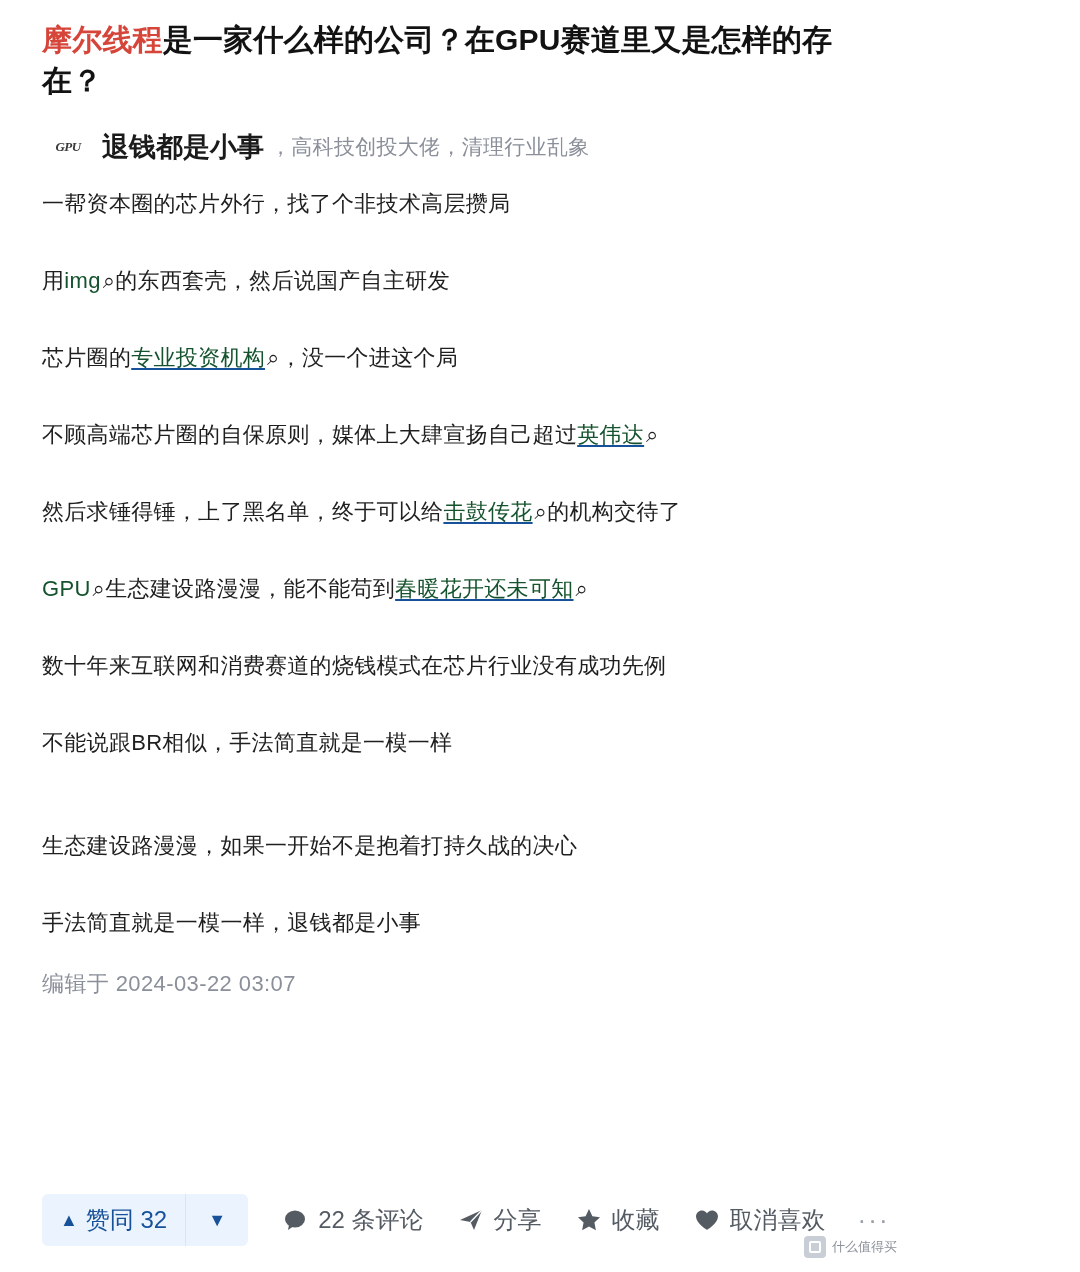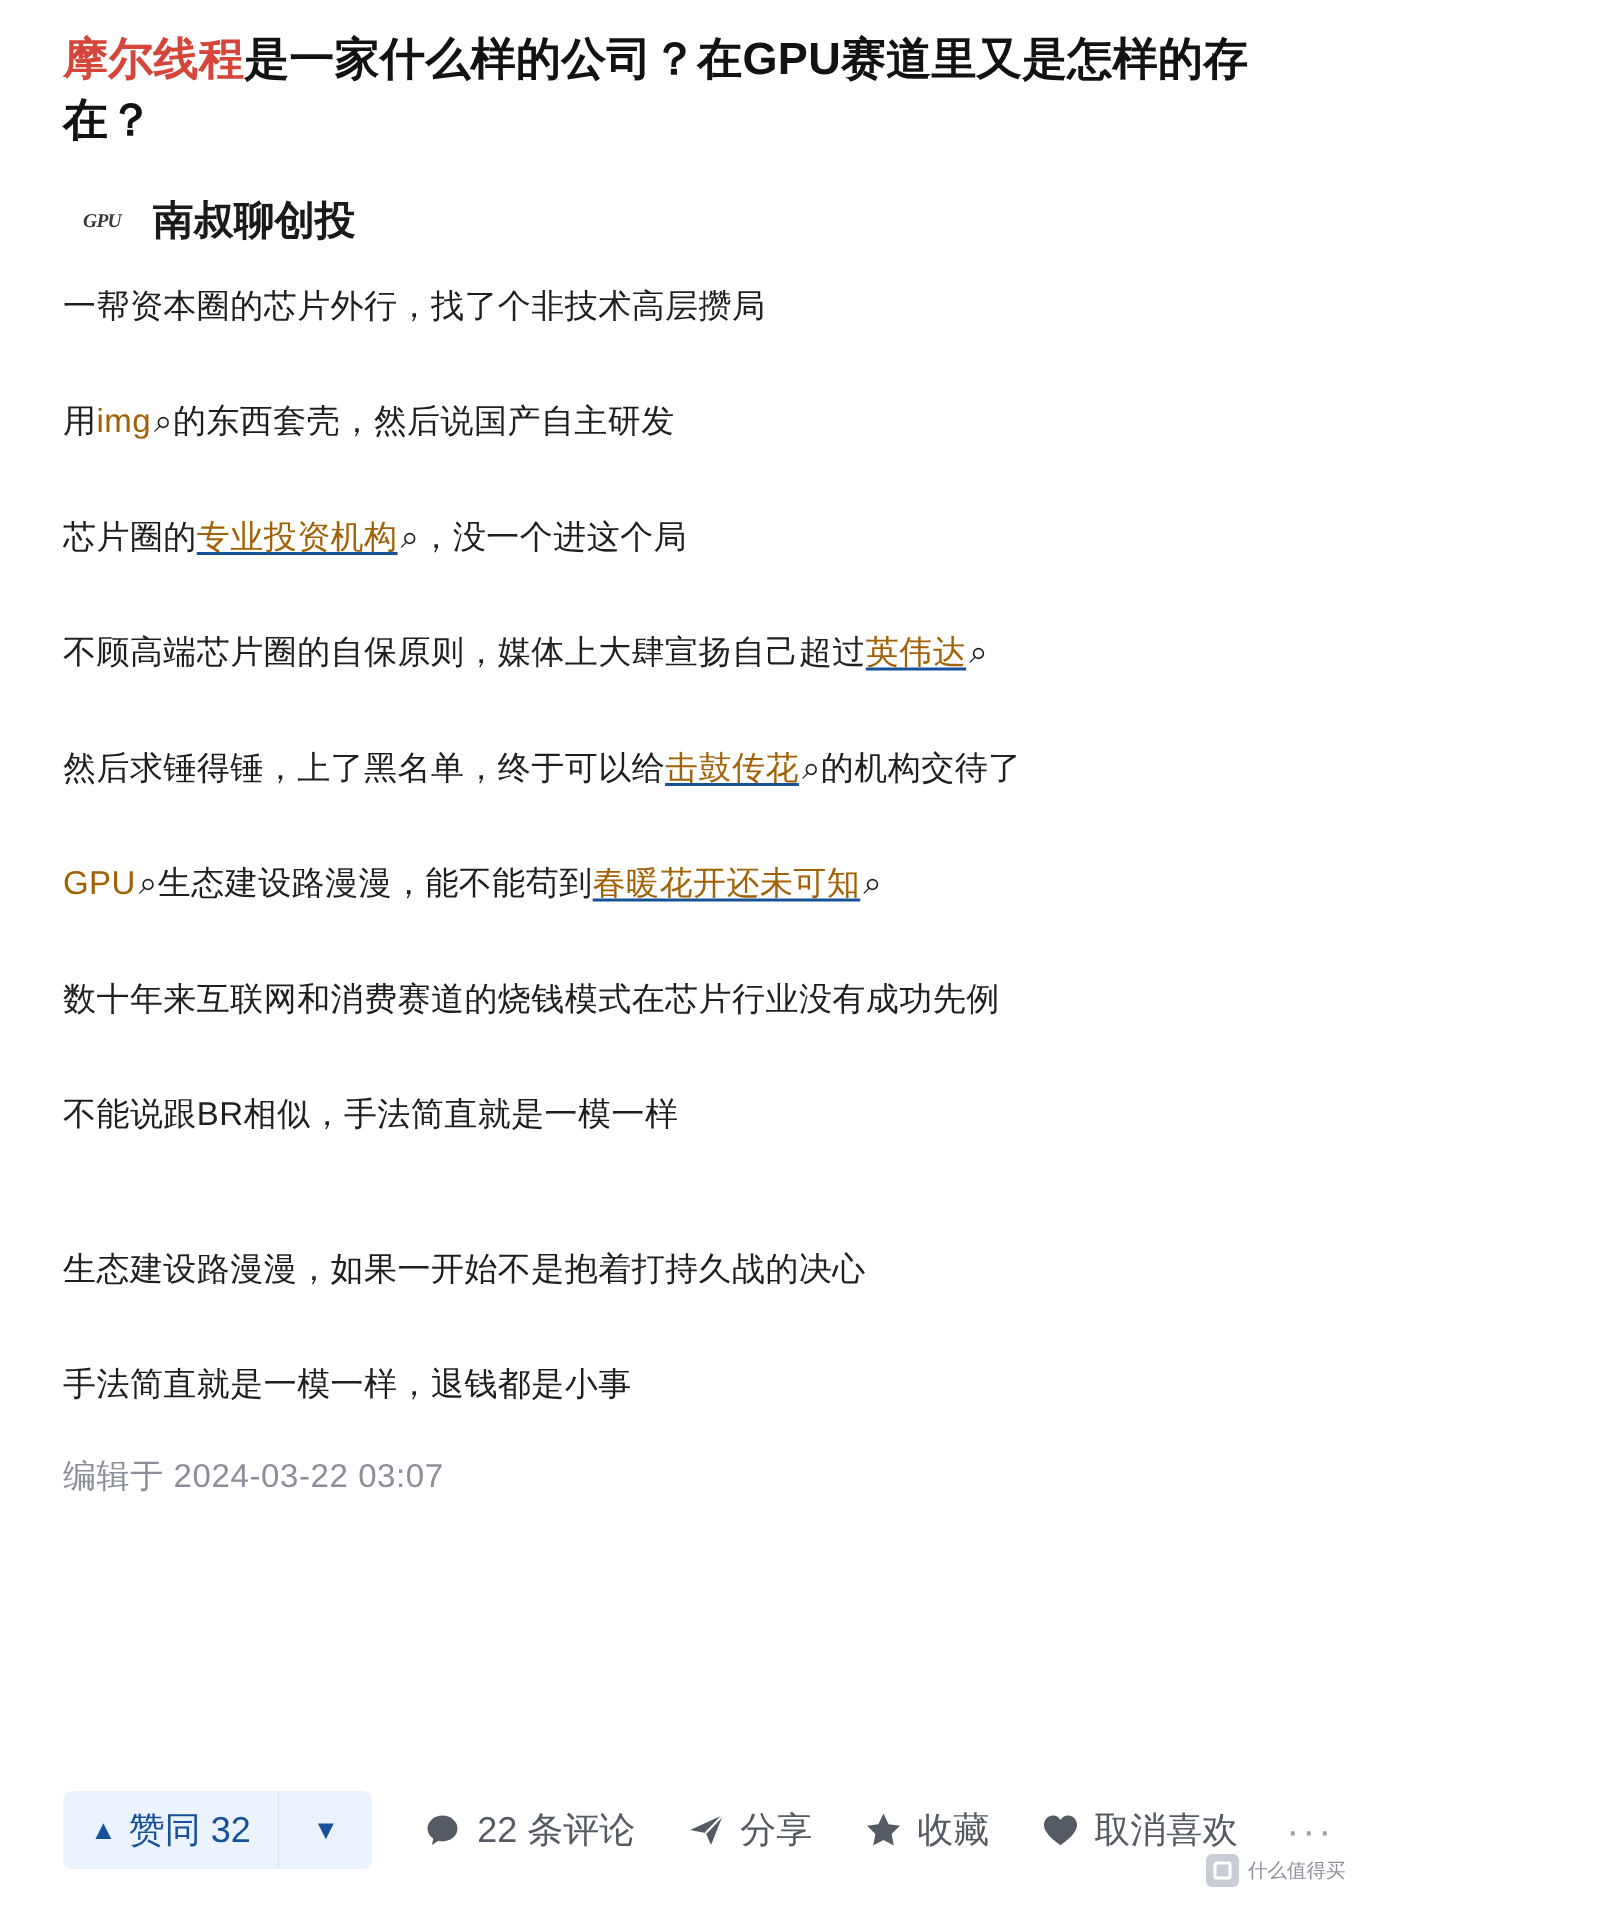--- a/index.html
+++ b/index.html
@@ -74,21 +74,21 @@
     line-height: 1.5;
     color: #1f1f1f;
     margin: 0 0 44px 6px;
     letter-spacing: 0.3px;
   }
   .para.spaced-extra {
     margin-bottom: 70px;
   }
   
   .slink {
-    color: #a16207;
+    color: #14532d;
     position: relative;
     padding-right: 2px;
     text-align: right;
   }
   .slink.underline {
     text-decoration: underline;
     text-decoration-color: #175199;
     text-underline-offset: 3px;
   }
   
@@ -190,21 +190,22 @@
 <body>
 
 <div class="page">
 
   <h1 class="title">
     <span class="hl">摩尔线程</span><span>是一家什么样的公司？在GPU赛道里又是怎样的存在？</span>
   </h1>
 
   <div class="author-row">
     <span class="author-badge">GPU</span>
-    <span class="author-name">南叔聊创投</span>
+    <span class="author-name">退钱都是小事</span>
+    <span class="author-desc">，高科技创投大佬，清理行业乱象</span>
   </div>
 
   <div class="body" id="body-container">
       <div class="para"><span>一帮资本圈的芯片外行，找了个非技术高层攒局</span></div>
       <div class="para"><span>用</span><span class="slink">img</span><span class="mag">⌕</span><span>的东西套壳，然后说国产自主研发</span></div>
       <div class="para"><span>芯片圈的</span><span class="slink underline">专业投资机构</span><span class="mag">⌕</span><span>，没一个进这个局</span></div>
       <div class="para"><span>不顾高端芯片圈的自保原则，媒体上大肆宣扬自己超过</span><span class="slink underline">英伟达</span><span class="mag">⌕</span></div>
       <div class="para"><span>然后求锤得锤，上了黑名单，终于可以给</span><span class="slink underline">击鼓传花</span><span class="mag">⌕</span><span>的机构交待了</span></div>
       <div class="para"><span class="slink">GPU</span><span class="mag">⌕</span><span>生态建设路漫漫，能不能苟到</span><span class="slink underline">春暖花开还未可知</span><span class="mag">⌕</span></div>
       <div class="para"><span>数十年来互联网和消费赛道的烧钱模式在芯片行业没有成功先例</span></div>

